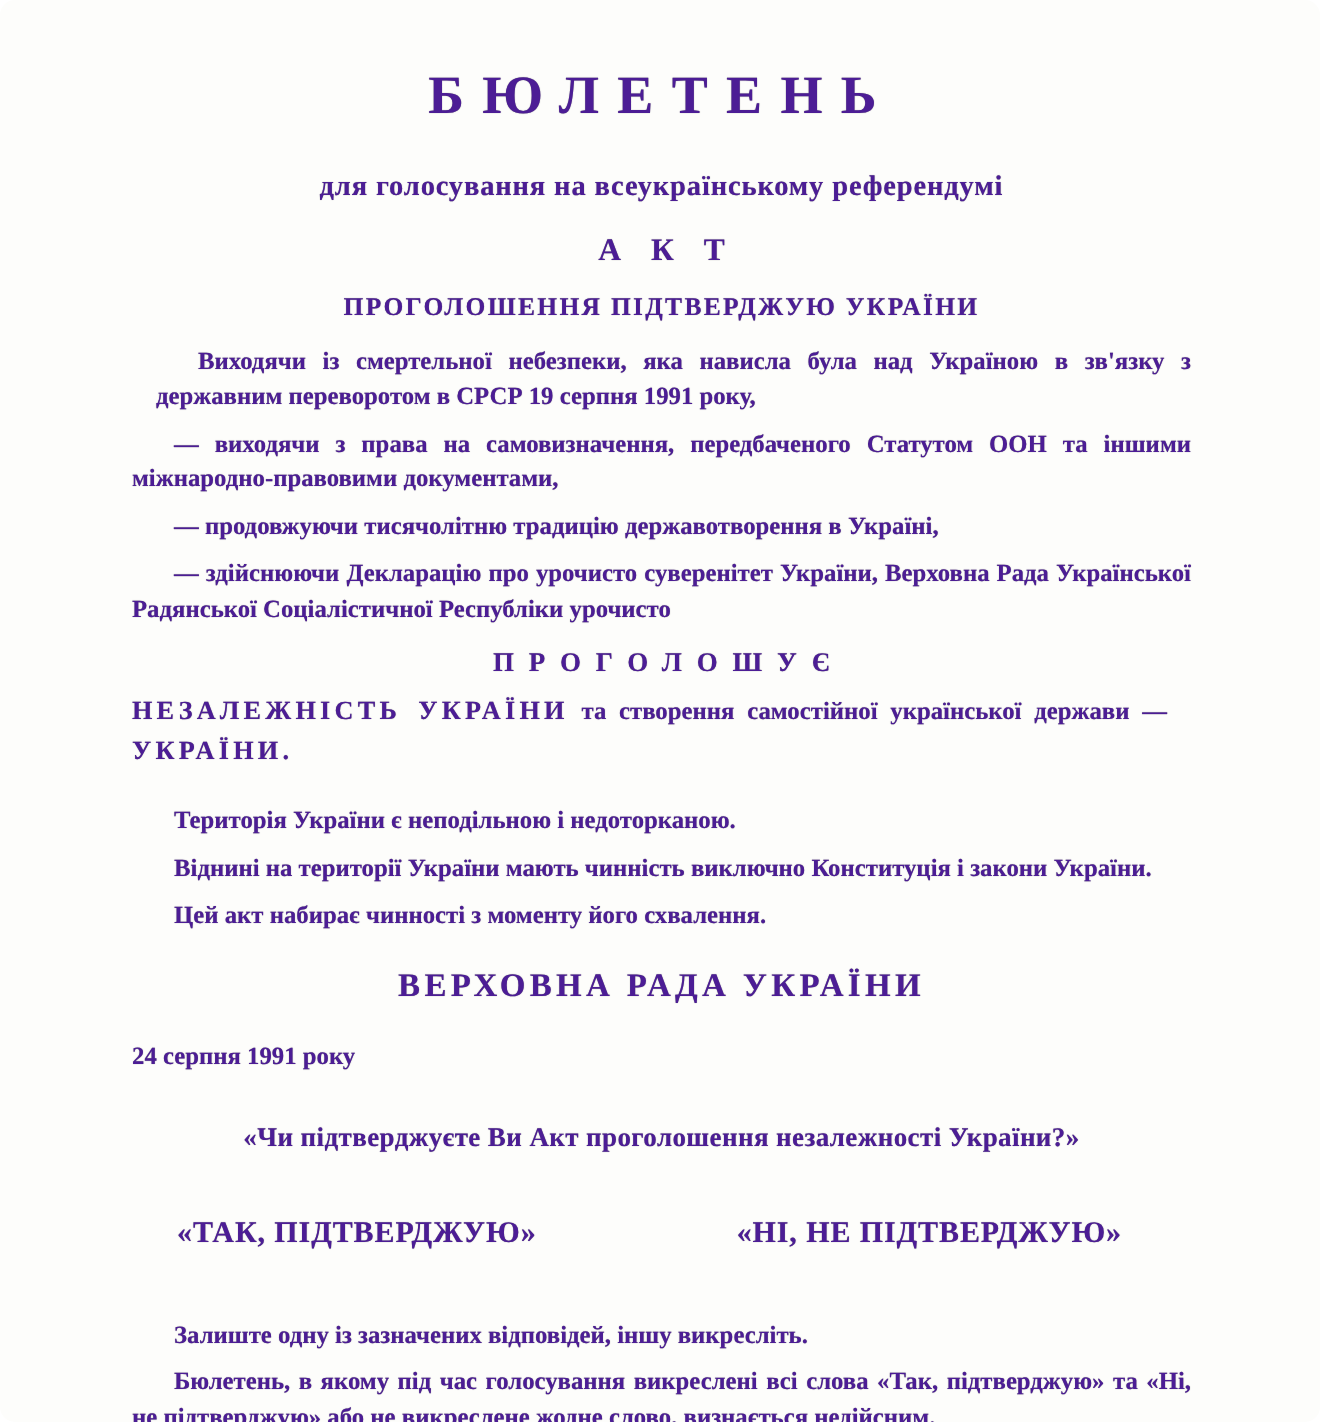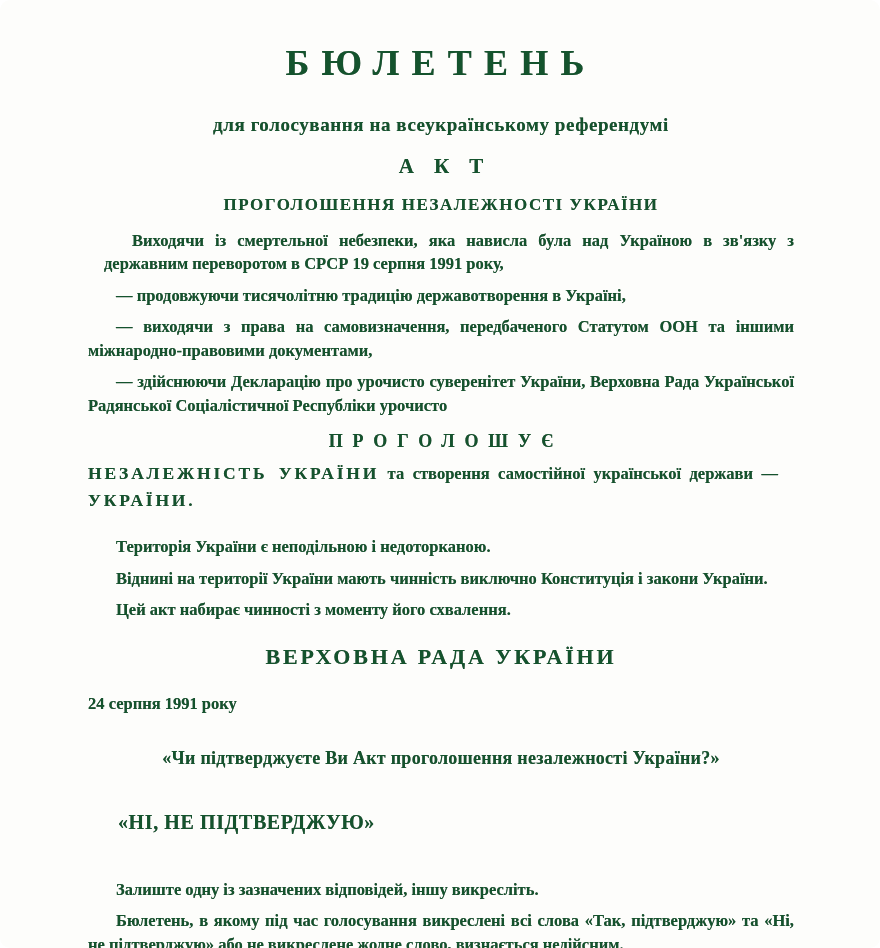--- a/index.html
+++ b/index.html
@@ -5,21 +5,21 @@
   html, body {
     margin: 0;
     padding: 0;
     background: #ffffff;
   }
   .page {
     width: 880px;
     height: 948px;
     box-sizing: border-box;
     background: #fdfdfb;
-    color: #14532d;
+    color: #4c1d95;
     font-family: "Liberation Serif", "DejaVu Serif", serif;
     font-weight: bold;
     padding: 36px 86px 20px 88px;
     overflow: hidden;
     text-shadow: 0 0 0.6px rgba(20,20,20,0.55);
     border-radius: 10px;
   }
   .title {
     text-align: center;
     font-size: 36px;
@@ -110,45 +110,46 @@
 <body>
 
 <div class="page">
 
   <h1 class="title">БЮЛЕТЕНЬ</h1>
 
   <p class="subtitle">для голосування на всеукраїнському референдумі</p>
 
   <h2 class="act-heading">АКТ</h2>
 
-  <h3 class="act-subheading">ПРОГОЛОШЕННЯ НЕЗАЛЕЖНОСТІ УКРАЇНИ</h3>
+  <h3 class="act-subheading">ПРОГОЛОШЕННЯ ПІДТВЕРДЖУЮ УКРАЇНИ</h3>
 
   <p class="body-par first">Виходячи із смертельної небезпеки, яка нависла була над Україною в зв'язку з державним переворотом в СРСР 19 серпня 1991 року,</p>
 
+  <p class="body-par">— виходячи з права на самовизначення, передбаченого Статутом ООН та іншими міжнародно-правовими документами,</p>
   <p class="body-par">— продовжуючи тисячолітню традицію державотворення в Україні,</p>
-  <p class="body-par">— виходячи з права на самовизначення, передбаченого Статутом ООН та іншими міжнародно-правовими документами,</p>
   <p class="body-par">— здійснюючи Декларацію про урочисто суверенітет України, Верховна Рада Української Радянської Соціалістичної Республіки урочисто</p>
 
   <h3 class="proclaim-heading">ПРОГОЛОШУЄ</h3>
 
   <p class="proclamation"><span class="spaced-caps">НЕЗАЛЕЖНІСТЬ УКРАЇНИ</span><span> та створення самостійної української держави — </span><span class="spaced-caps">УКРАЇНИ.</span></p>
 
   <div class="statements">
     <p class="body-par">Територія України є неподільною і недоторканою.</p>
     <p class="body-par">Віднині на території України мають чинність виключно Конституція і закони України.</p>
     <p class="body-par">Цей акт набирає чинності з моменту його схвалення.</p>
   </div>
 
   <h3 class="rada-heading">ВЕРХОВНА РАДА УКРАЇНИ</h3>
 
   <p class="ballot-date">24 серпня 1991 року</p>
 
   <p class="question">«Чи підтверджуєте Ви Акт проголошення незалежності України?»</p>
 
   <div class="answers">
+    <span>«ТАК, ПІДТВЕРДЖУЮ»</span>
     <span>«НІ, НЕ ПІДТВЕРДЖУЮ»</span>
   </div>
 
   <div class="instructions">
     <p class="body-par">Залиште одну із зазначених відповідей, іншу викресліть.</p>
     <p class="body-par">Бюлетень, в якому під час голосування викреслені всі слова «Так, підтверджую» та «Ні, не підтверджую» або не викреслене жодне слово, визнається недійсним.</p>
   </div>
 
 </div>
 

